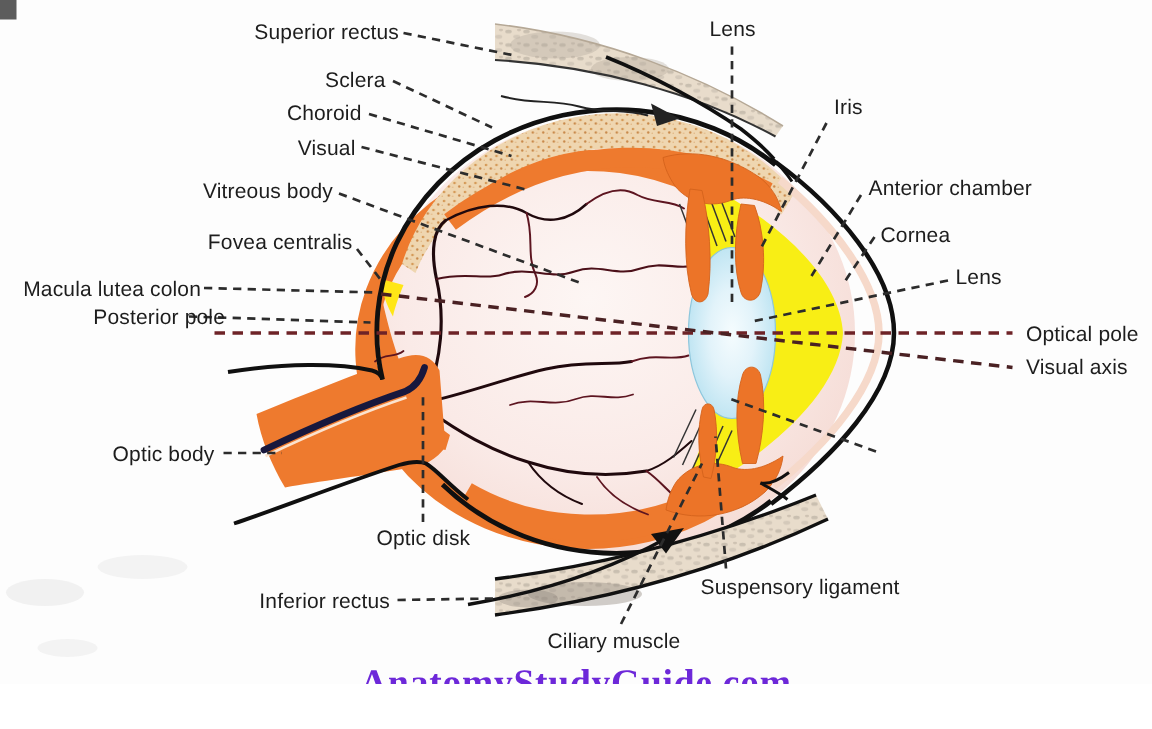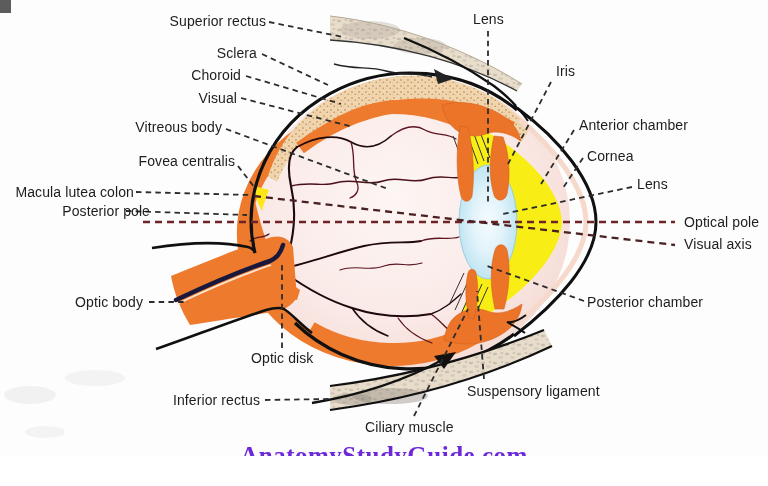--- a/index.html
+++ b/index.html
@@ -199,18 +199,17 @@
   <div class="lbl r" style="right:625px;top:294px">Optic body</div>
   <div class="lbl" style="left:251px;top:350px">Optic disk</div>
   <div class="lbl r" style="right:508px;top:392px">Inferior rectus</div>
   <div class="lbl" style="left:473px;top:11px">Lens</div>
   <div class="lbl" style="left:556px;top:63px">Iris</div>
   <div class="lbl" style="left:579px;top:117px">Anterior chamber</div>
   <div class="lbl" style="left:587px;top:148px">Cornea</div>
   <div class="lbl" style="left:637px;top:176px">Lens</div>
   <div class="lbl" style="left:684px;top:214px">Optical pole</div>
   <div class="lbl" style="left:684px;top:236px">Visual axis</div>
-  <div class="lbl" style="left:587px;top:294px">Posterior chamber</div>
   <div class="lbl" style="left:467px;top:383px">Suspensory ligament</div>
   <div class="lbl" style="left:365px;top:419px">Ciliary muscle</div>
 
   <div class="wm">AnatomyStudyGuide.com</div>
 </div>
 
 </body></html>

